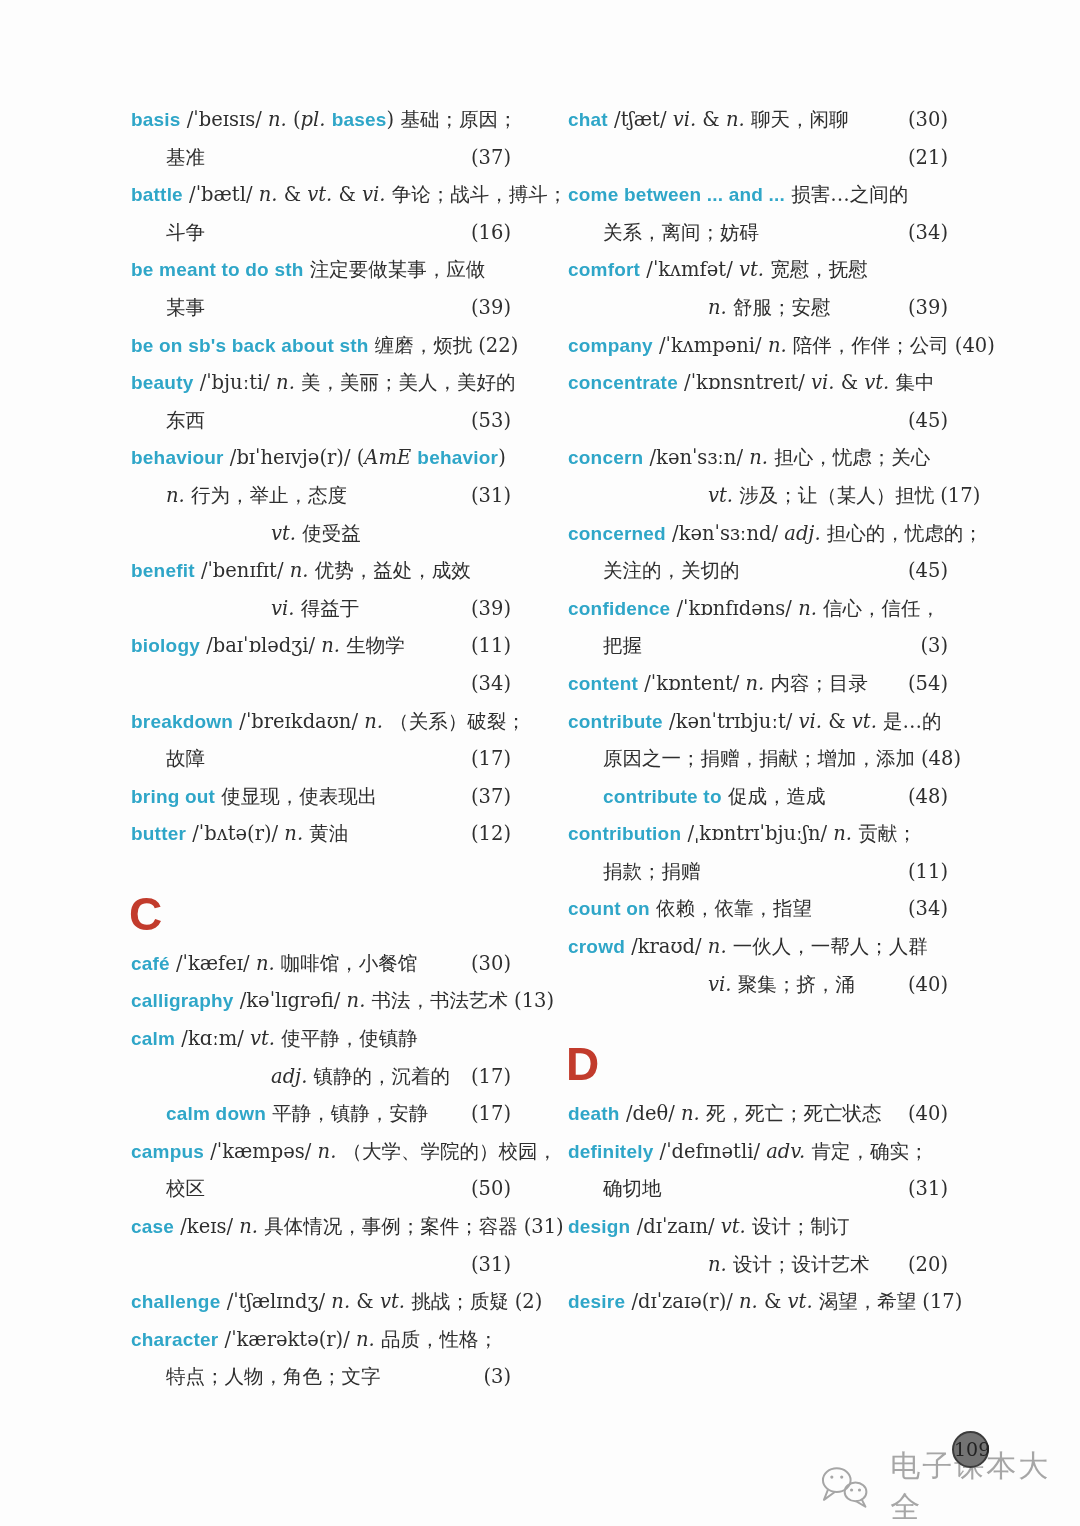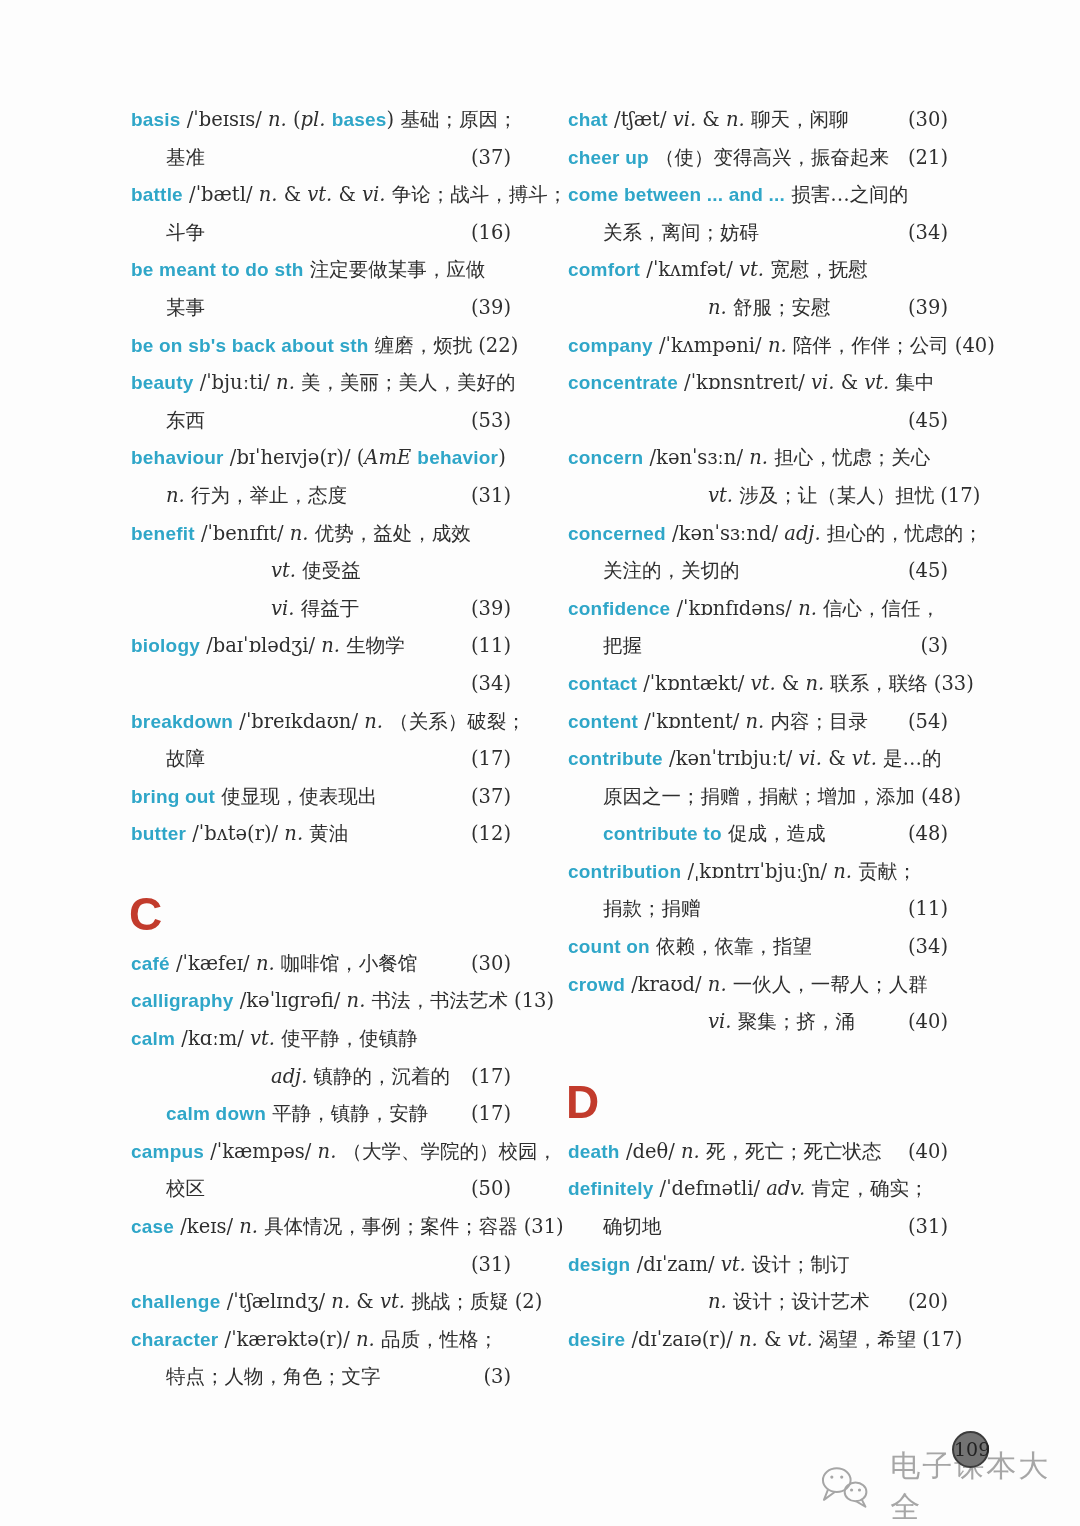--- a/index.html
+++ b/index.html
@@ -97,25 +97,25 @@
       <div class="entry">
         <div class="line">
           <span class="text"><span class="hw">behaviour</span><span class="b"> /bɪˈheɪvjə(r)/ (</span><span class="i">AmE</span><span class="b"> </span><span class="hw">behavior</span><span class="b">)</span></span>
         </div>
         <div class="line ind1">
           <span class="text"><span class="i">n.</span><span class="b"> 行为，举止，态度</span></span>
           <span class="pg">(31)</span>
         </div>
       </div>
       <div class="entry">
+        <div class="line ind2">
+          <span class="text"><span class="i">vt.</span><span class="b"> 使受益</span></span>
+        </div>
         <div class="line">
           <span class="text"><span class="hw">benefit</span><span class="b"> /ˈbenɪfɪt/ </span><span class="i">n.</span><span class="b"> 优势，益处，成效</span></span>
-        </div>
-        <div class="line ind2">
-          <span class="text"><span class="i">vt.</span><span class="b"> 使受益</span></span>
         </div>
         <div class="line ind2">
           <span class="text"><span class="i">vi.</span><span class="b"> 得益于</span></span>
           <span class="pg">(39)</span>
         </div>
       </div>
       <div class="entry">
         <div class="line">
           <span class="text"><span class="hw">biology</span><span class="b"> /baɪˈɒlədʒi/ </span><span class="i">n.</span><span class="b"> 生物学</span></span>
           <span class="pg">(11)</span>
@@ -213,21 +213,20 @@
     </div>
   <div class="col" id="col-right">
       <div class="entry">
         <div class="line">
           <span class="text"><span class="hw">chat</span><span class="b"> /tʃæt/ </span><span class="i">vi.</span><span class="b"> &amp; </span><span class="i">n.</span><span class="b"> 聊天，闲聊</span></span>
           <span class="pg">(30)</span>
         </div>
       </div>
       <div class="entry">
         <div class="line">
-          <span class="text"><span class="hw">cheer up</span><span class="b"> （使）变得高兴，振奋起来</span></span>
           <span class="pg">(21)</span>
         </div>
       </div>
       <div class="entry">
         <div class="line">
           <span class="text"><span class="hw">come between ... and ...</span><span class="b"> 损害…之间的</span></span>
         </div>
         <div class="line ind1">
           <span class="text"><span class="b">关系，离间；妨碍</span></span>
           <span class="pg">(34)</span>
@@ -274,26 +273,20 @@
           <span class="pg">(45)</span>
         </div>
       </div>
       <div class="entry">
         <div class="line">
           <span class="text"><span class="hw">confidence</span><span class="b"> /ˈkɒnfɪdəns/ </span><span class="i">n.</span><span class="b"> 信心，信任，</span></span>
         </div>
         <div class="line ind1">
           <span class="text"><span class="b">把握</span></span>
           <span class="pg">(3)</span>
-        </div>
-      </div>
-      <div class="entry">
-        <div class="line">
-          <span class="text"><span class="hw">contact</span><span class="b"> /ˈkɒntækt/ </span><span class="i">vt.</span><span class="b"> &amp; </span><span class="i">n.</span><span class="b"> 联系，联络</span></span>
-          <span class="pg">(33)</span>
         </div>
       </div>
       <div class="entry">
         <div class="line">
           <span class="text"><span class="hw">content</span><span class="b"> /ˈkɒntent/ </span><span class="i">n.</span><span class="b"> 内容；目录</span></span>
           <span class="pg">(54)</span>
         </div>
       </div>
       <div class="entry">
         <div class="line">

